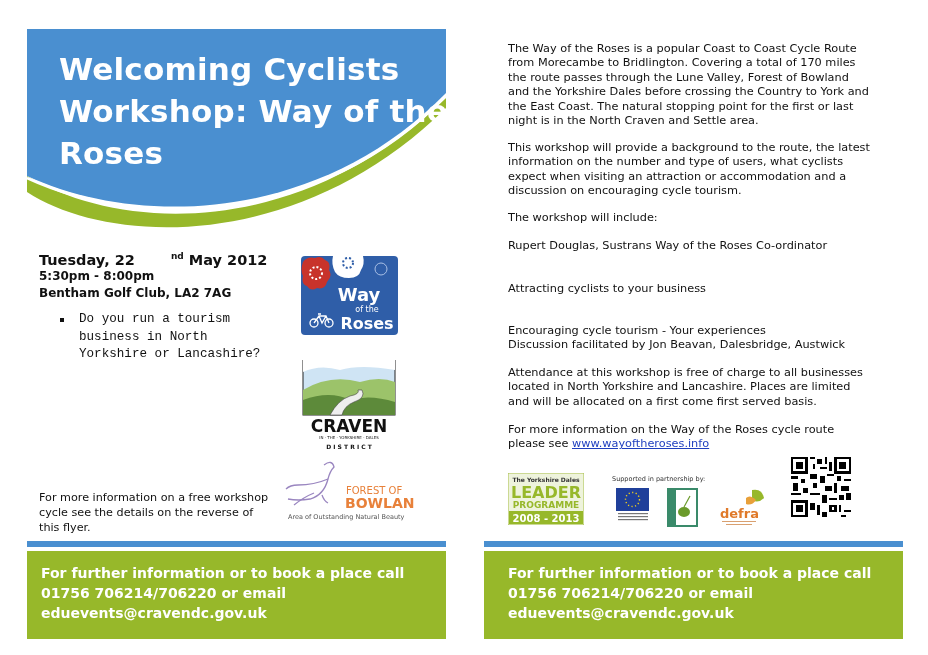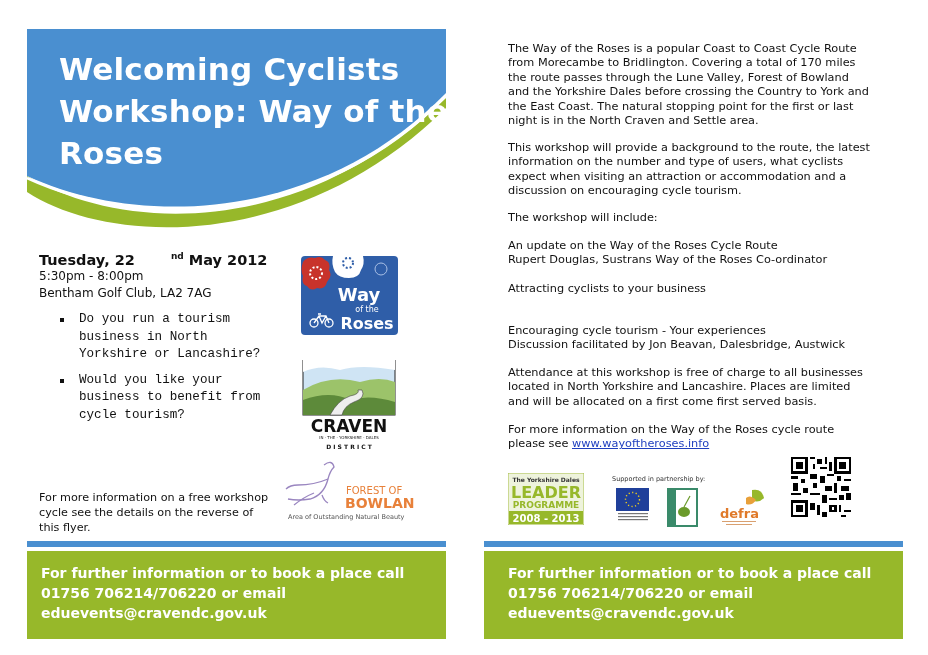--- a/index.html
+++ b/index.html
@@ -6,21 +6,21 @@
   body { width:928px; height:655px; position:relative; overflow:hidden; font-family:"DejaVu Sans", sans-serif; color:#111; }
   .page { position:absolute; top:0; height:655px; width:464px; }
   #left { left:0; }
 
   
   .header-svg { position:absolute; left:0; top:0; }
   .title { position:absolute; left:55px; top:44px; width:400px; color:#ffffff; font-weight:bold; font-size:31px; line-height:42px; letter-spacing:0.2px; margin:4px; }
 
   .event-date { position:absolute; left:39px; top:251px; font-size:14.5px; font-weight:bold; margin:0; }
   .event-date sup { font-size:9px;padding-left:36px; }
-  .event-time, .event-venue { position:absolute; left:39px; font-size:12px; margin:0; }
+  .event-time, .event-venue { position:absolute; left:39px; font-size:12px; margin:0;font-weight:bold; }
   .event-time { top:269px; }
   .event-venue { top:286px; }
 
   .bullets { position:absolute; left:60px; top:311px; width:222px; margin:0; padding:0; list-style:none; }
   .bullets li { position:relative; padding-left:19px; font-size:12.6px; line-height:17.5px; margin-bottom:8px;font-family:Liberation Mono, monospace; }
   .bullets li .sq { position:absolute; left:0; top:7px; width:4px; height:4px; background:#111; }
 
   .more-info { position:absolute; left:39px; top:490px; width:236px; font-size:11.2px; line-height:15px; margin:0; }
 
   .logo { position:absolute; }
@@ -44,21 +44,20 @@
     <path d="M27 178 C 140 230, 320 226, 446 96" stroke="#ffffff" stroke-width="2.5" fill="none"></path>
   </svg>
   <h1 class="title">Welcoming Cyclists Workshop: Way of the Roses</h1>
 
   <p class="event-date"><span>Tuesday, 22</span><sup>nd</sup><span> May 2012</span></p>
   <p class="event-time">5:30pm - 8:00pm</p>
   <p class="event-venue">Bentham Golf Club, LA2 7AG</p>
 
   <ul class="bullets">
     <li><span class="sq"></span><span>Do you run a tourism business in North Yorkshire or Lancashire?</span></li>
-    <li><span class="sq"></span><span>Would you like your business to benefit from cycle tourism?</span></li>
   </ul>
 
   <p class="more-info">For more information on a free workshop cycle see the details on the reverse of this flyer.</p>
 
   <div class="logo" style="left:300px; top:360px; width:97px; height:92px;">
     <svg width="97" height="92">
       <rect x="3" y="0" width="92" height="55" fill="#cfe4f4" stroke="#222" stroke-width="1"></rect>
       <path d="M3 12 Q20 4 40 10 Q60 4 95 10 L95 0 L3 0 Z" fill="#ffffff"></path>
       <path d="M3 30 Q30 14 60 22 Q80 16 95 22 L95 55 L3 55 Z" fill="#9cc36a"></path>
       <path d="M3 40 Q30 30 50 40 Q70 34 95 42 L95 55 L3 55 Z" fill="#5d8a3a"></path>
@@ -106,21 +105,20 @@
   <div class="green-box" style="left:27px; width:419px;">
     <span>For further information or to book a place call 01756 706214/706220 or email eduevents@cravendc.gov.uk</span>
   </div>
 </div>
 
 <p class="body-text" style="top:42px;">The Way of the Roses is a popular Coast to Coast Cycle Route from Morecambe to Bridlington. Covering a total of 170 miles the route passes through the Lune Valley, Forest of Bowland and the Yorkshire Dales before crossing the Country to York and the East Coast. The natural stopping point for the first or last night is in the North Craven and Settle area.</p>
 <p class="body-text" style="top:141px;">This workshop will provide a background to the route, the latest information on the number and type of users, what cyclists expect when visiting an attraction or accommodation and a discussion on encouraging cycle tourism.</p>
 <p class="body-text" style="top:211px;">The workshop will include:</p>
 
 <div class="body-text" style="top:239px;">
-  <div>An update on the Way of the Roses Cycle Route</div>
   <div>Rupert Douglas, Sustrans Way of the Roses Co-ordinator</div>
 </div>
 <div class="body-text" style="top:282px;">
   <div>Attracting cyclists to your business</div>
 </div>
 <div class="body-text" style="top:324px;">
   <div>Encouraging cycle tourism - Your experiences</div>
   <div>Discussion facilitated by Jon Beavan, Dalesbridge, Austwick</div>
 </div>
 

